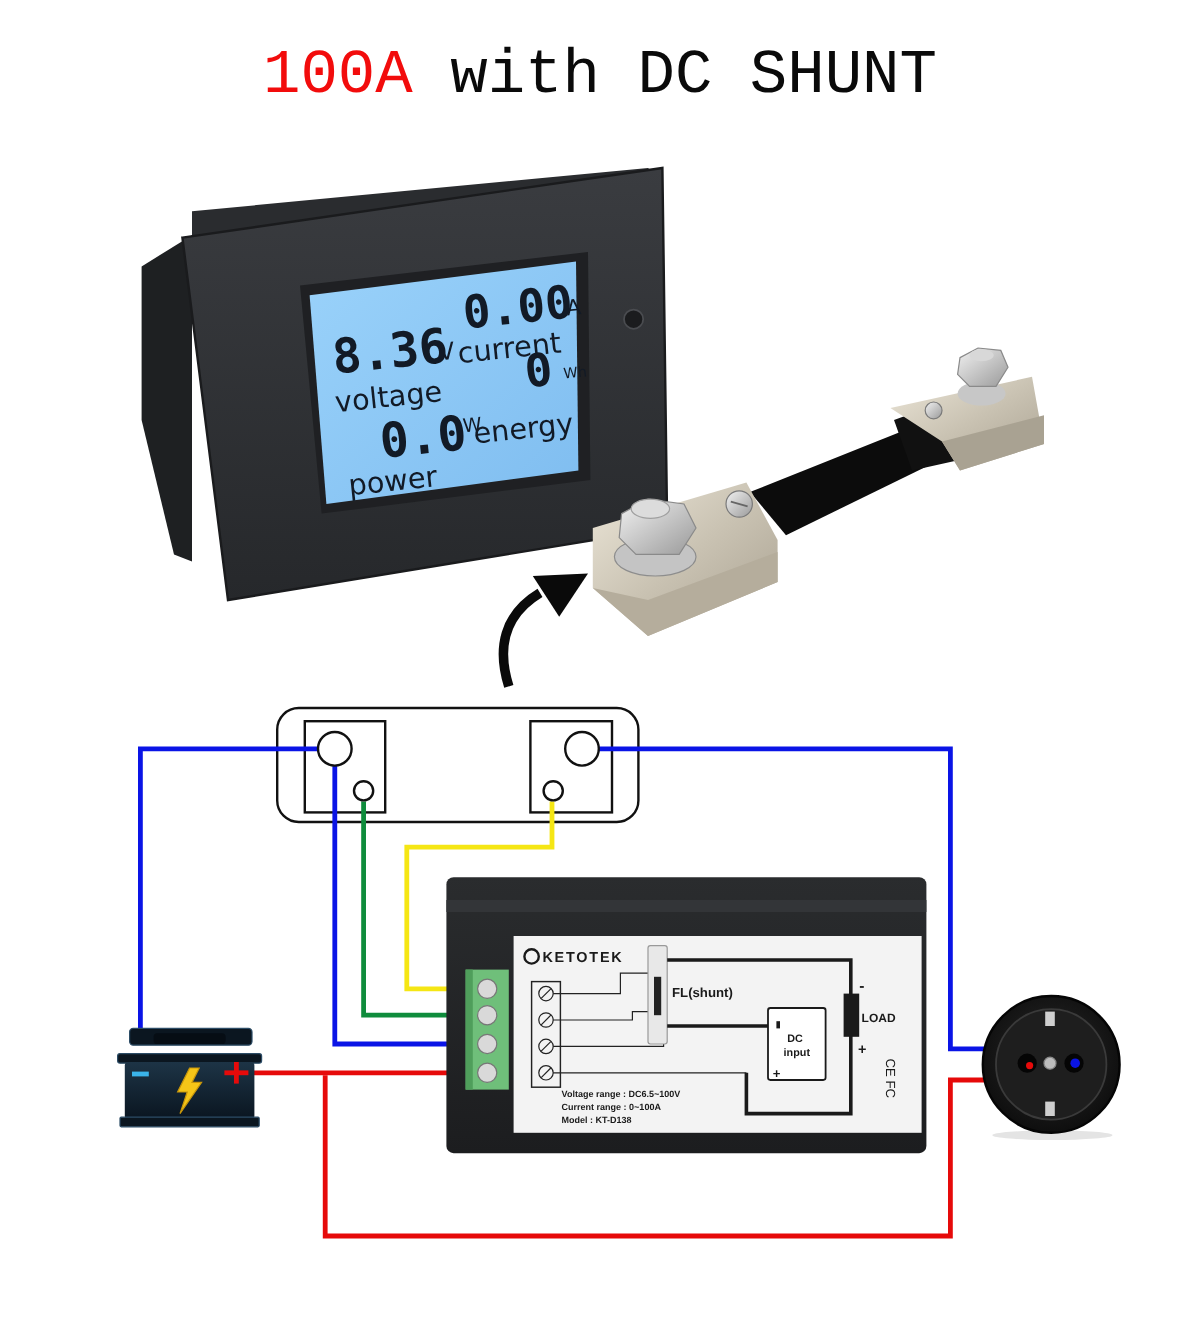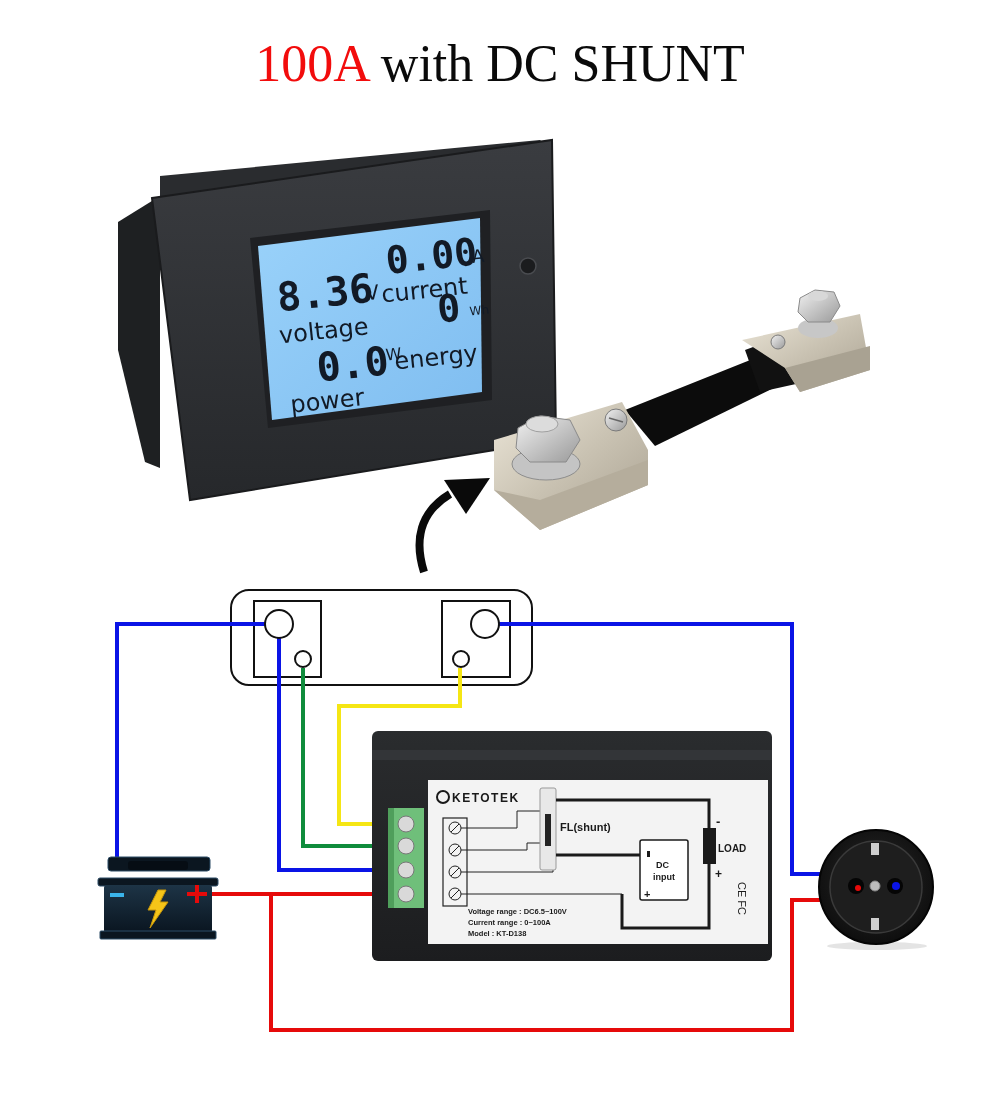--- a/index.html
+++ b/index.html
@@ -1,17 +1,17 @@
 <!DOCTYPE html>
 <html><head>
 <meta charset="utf-8">
 <style>
   html,body{margin:0;padding:0;background:#ffffff;}
   body{width:1000px;height:1099px;position:relative;overflow:hidden;font-family:"DejaVu Sans",sans-serif;}
-  .title{position:absolute;left:0;top:38px;width:1000px;text-align:center;font-family:Liberation Serif, serif;font-size:52px;letter-spacing:0px;line-height:1;}
+  .title{position:absolute;left:0;top:38px;width:1000px;text-align:center;font-family:Liberation Mono, monospace;font-size:52px;letter-spacing:0px;line-height:1;}
   .title .red{color:#f20c0c;}
   .title .black{color:#0a0a0a;}
   svg{position:absolute;left:0;top:0;}
   .lcd-text{font-family:"DejaVu Sans",sans-serif;fill:#121a26;}
   .seg{font-family:"DejaVu Sans Mono",monospace;fill:#121a26;}
   .lbl{font-family:"Liberation Sans",sans-serif;fill:#1a1a1a;}
 </style>
 </head>
 <body>
 

